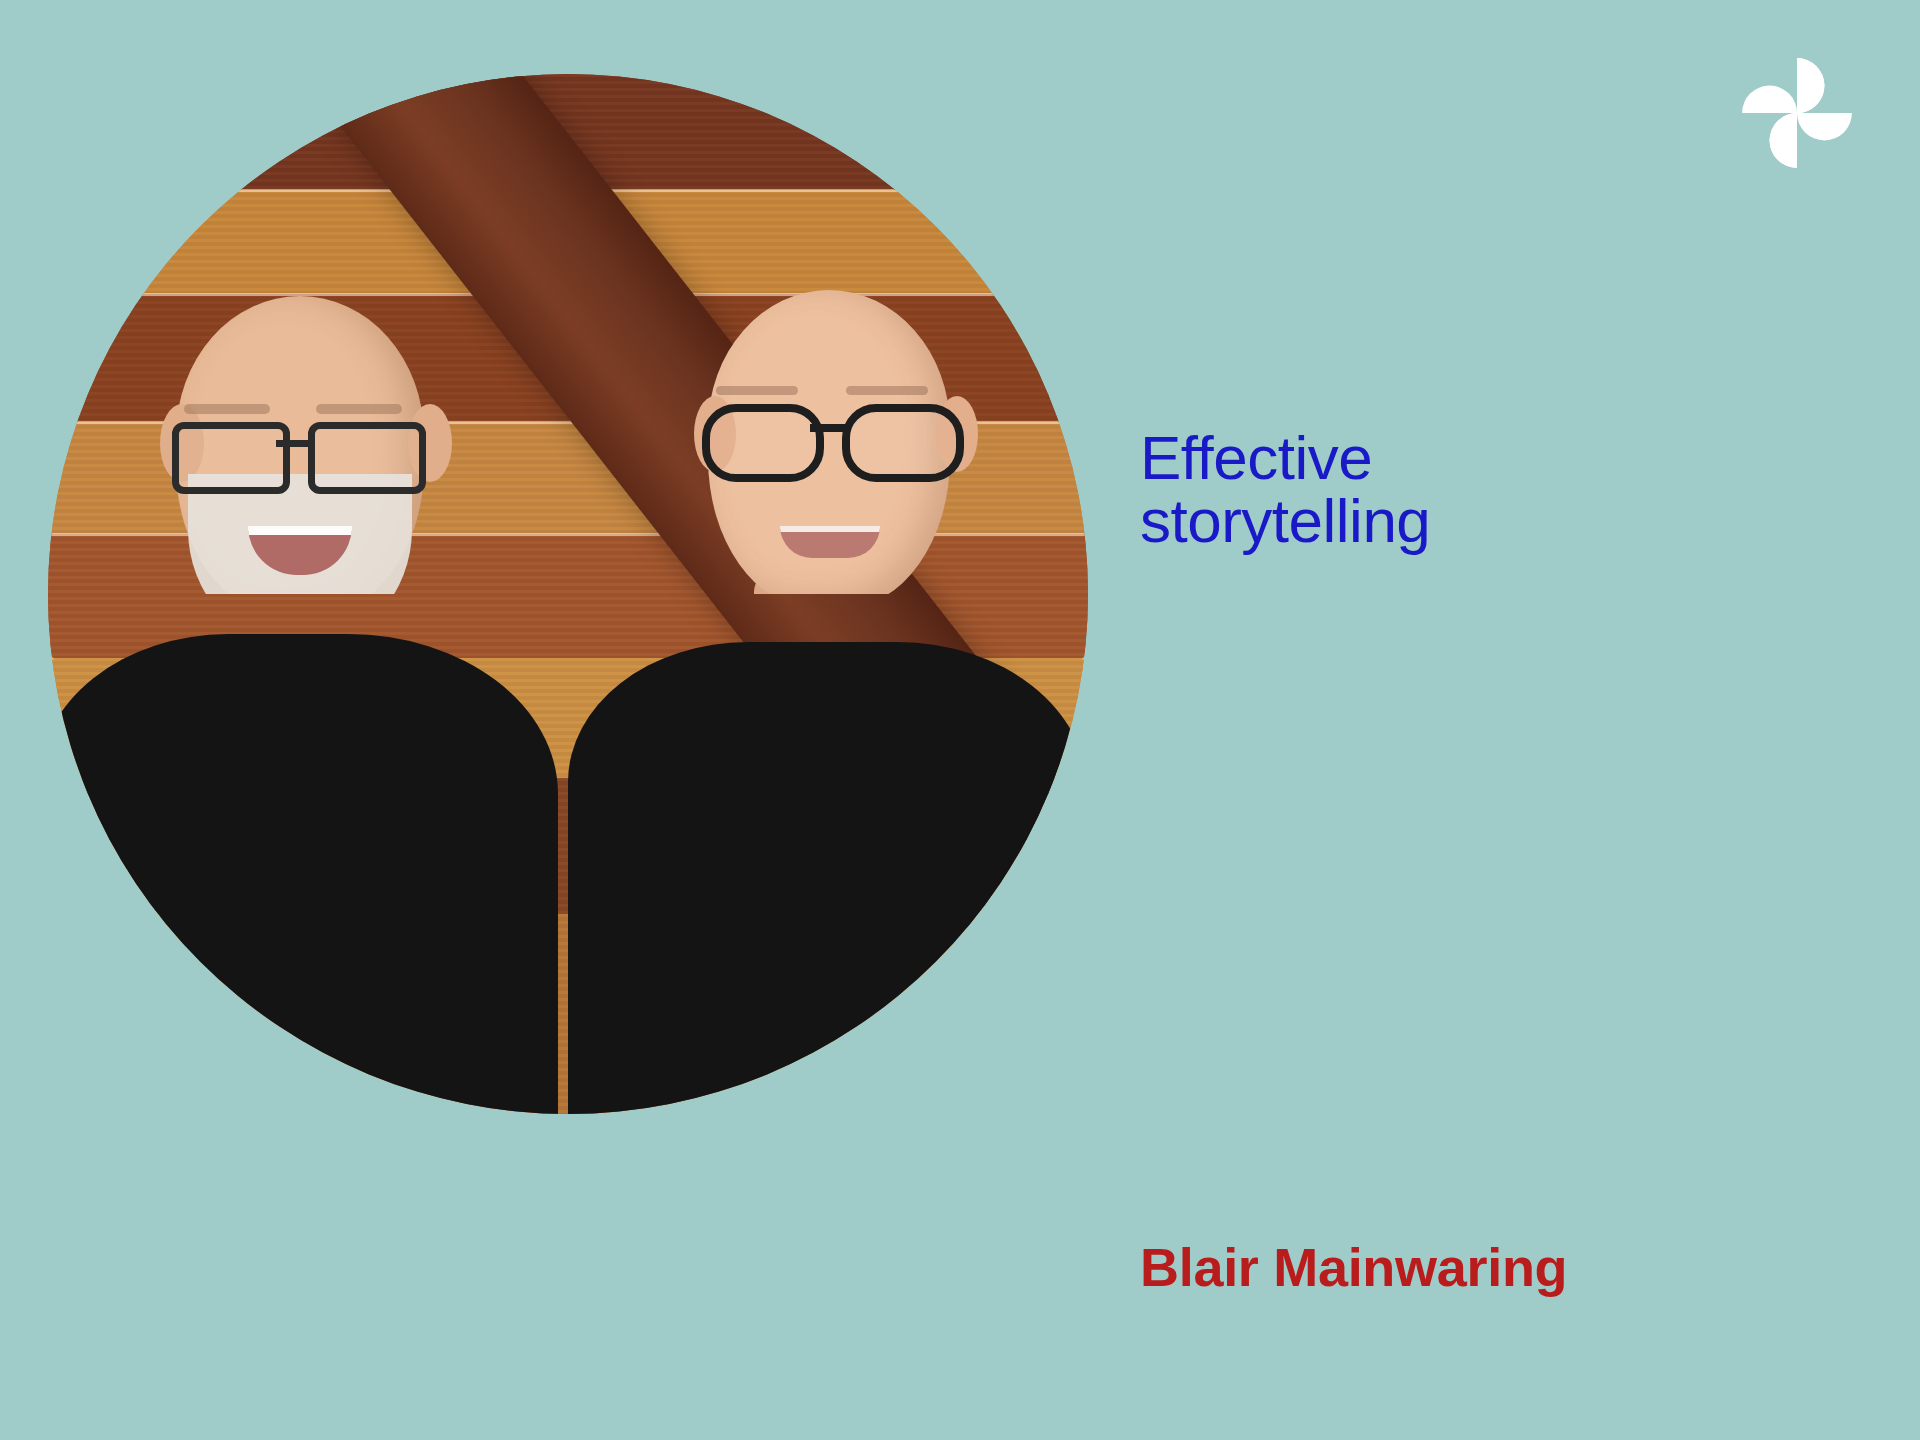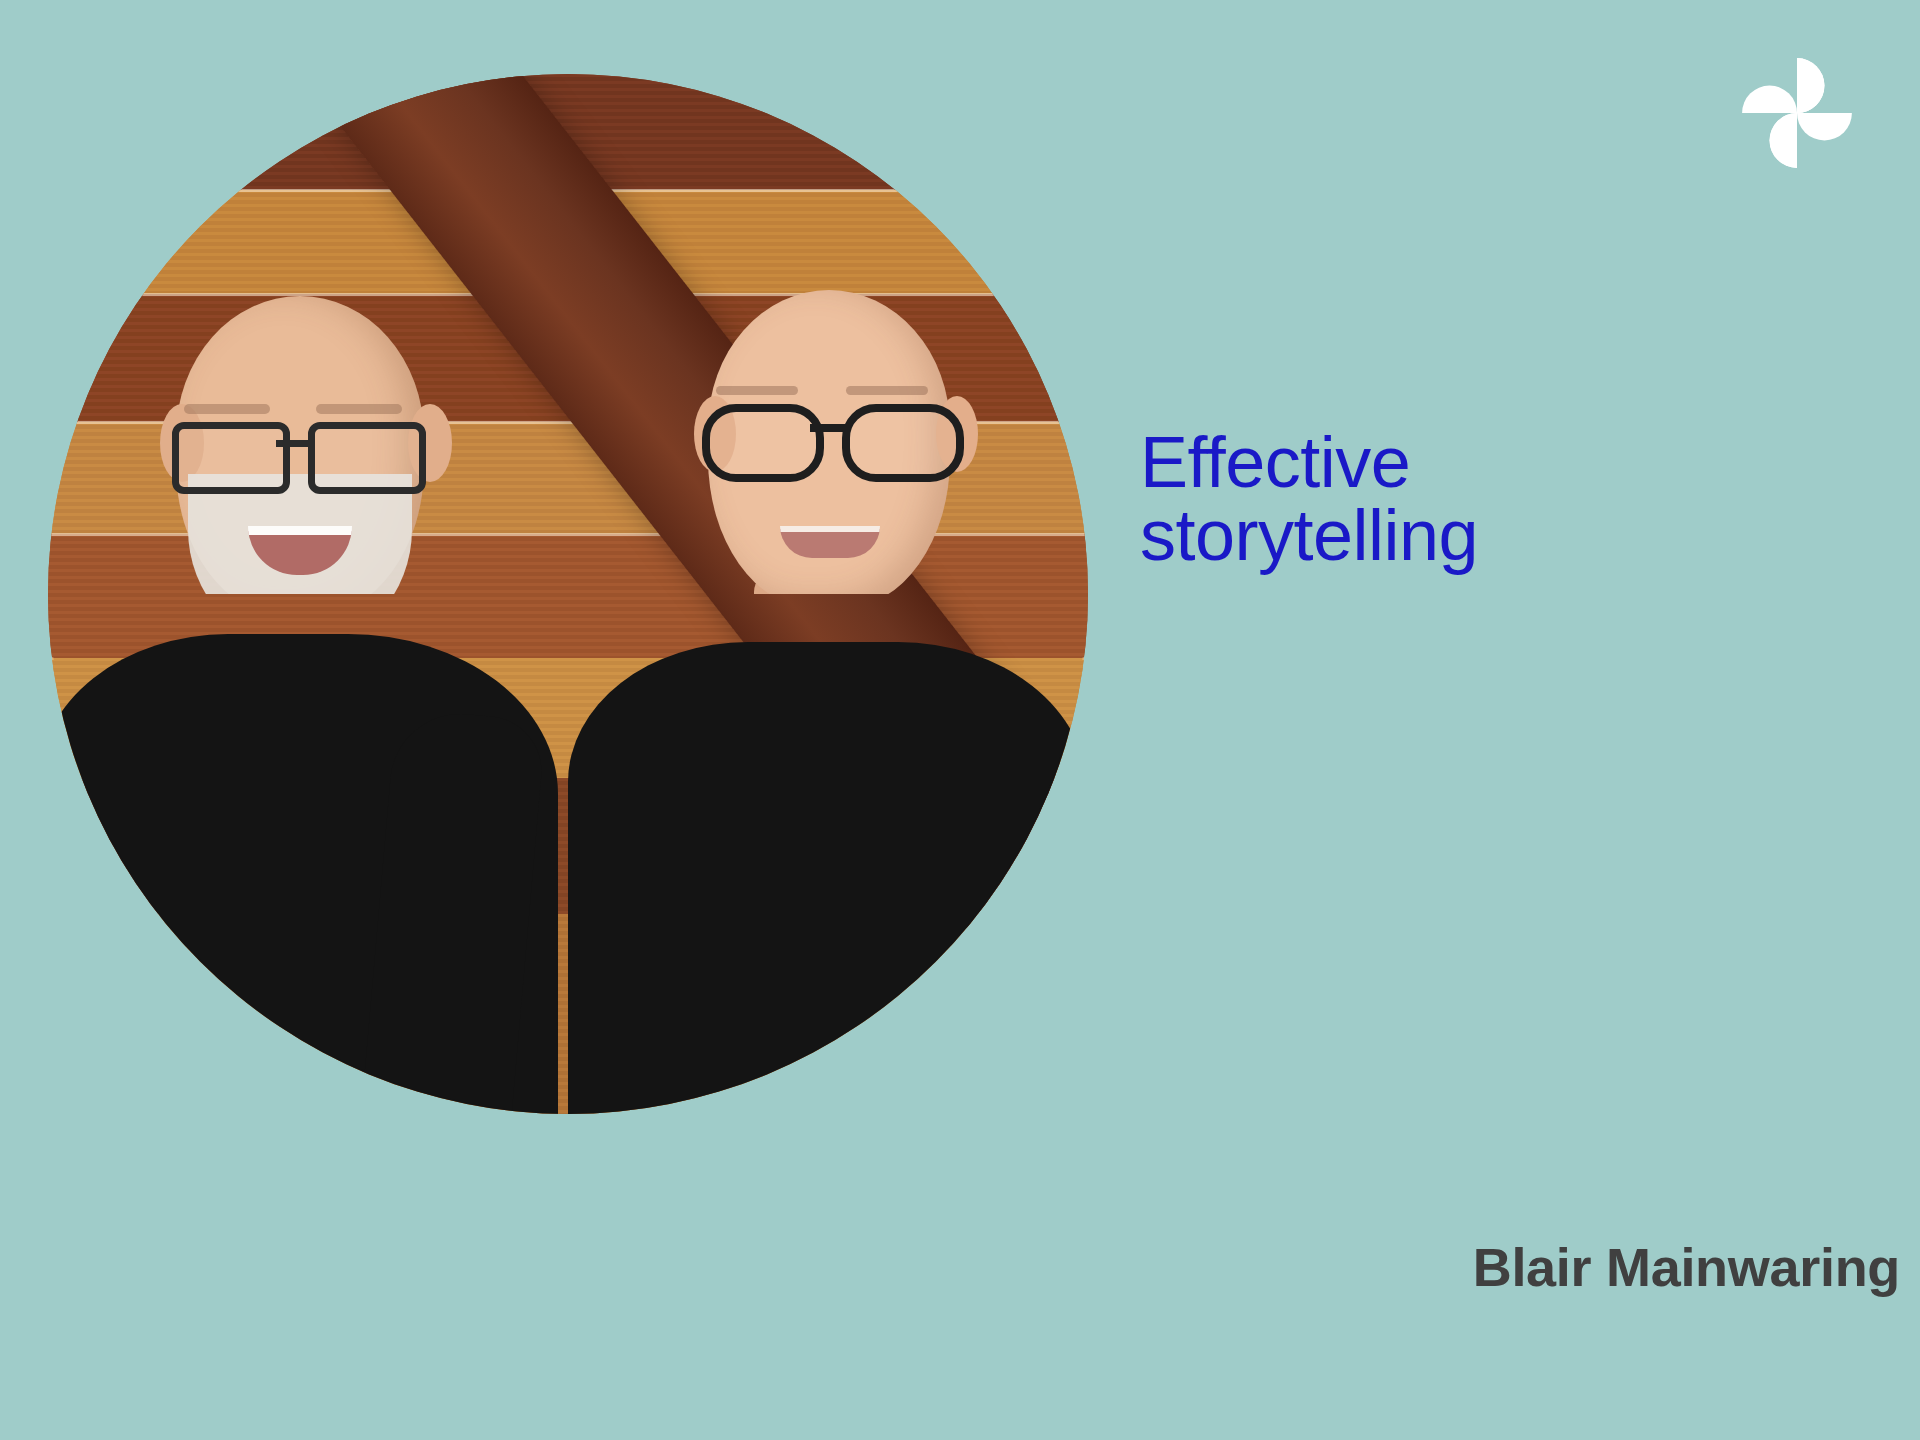--- a/index.html
+++ b/index.html
@@ -275,38 +275,37 @@
     height: 122px;
   }
 
   
   .title {
     position: absolute;
     left: 1140px;
     top: 426px;
     width: 740px;
     color: #1a19c7;
-    font-size: 72px;
+    font-size: 62px;
     line-height: 1.02;
     font-weight: 300;
     letter-spacing: -0.5px;
   }
   .title .line { display: block; white-space: nowrap; }
 
   .byline {
     position: absolute;
     left: 1140px;
     top: 1236px;
     width: 760px;
-    color: #404040;
+    color: #b91c1c;
     font-size: 54px;
     line-height: 1.18;
     font-weight: 700;
     letter-spacing: -0.3px;
-    text-align: right;
   }
   .byline .line { display: block; white-space: nowrap; }
 </style>
 </head>
 <body>
 
 <div id="slide">
 
   <div class="photo-clip">
     <div class="photo-inner">

